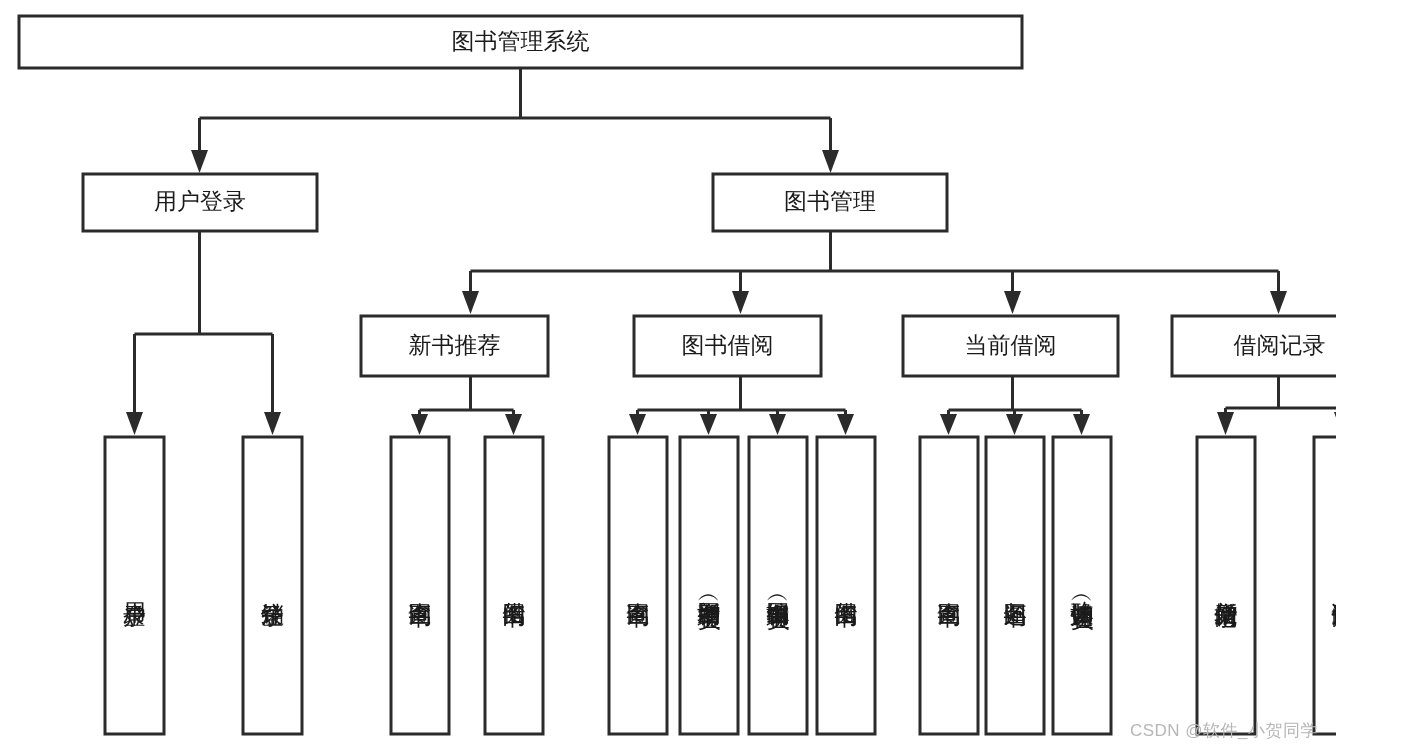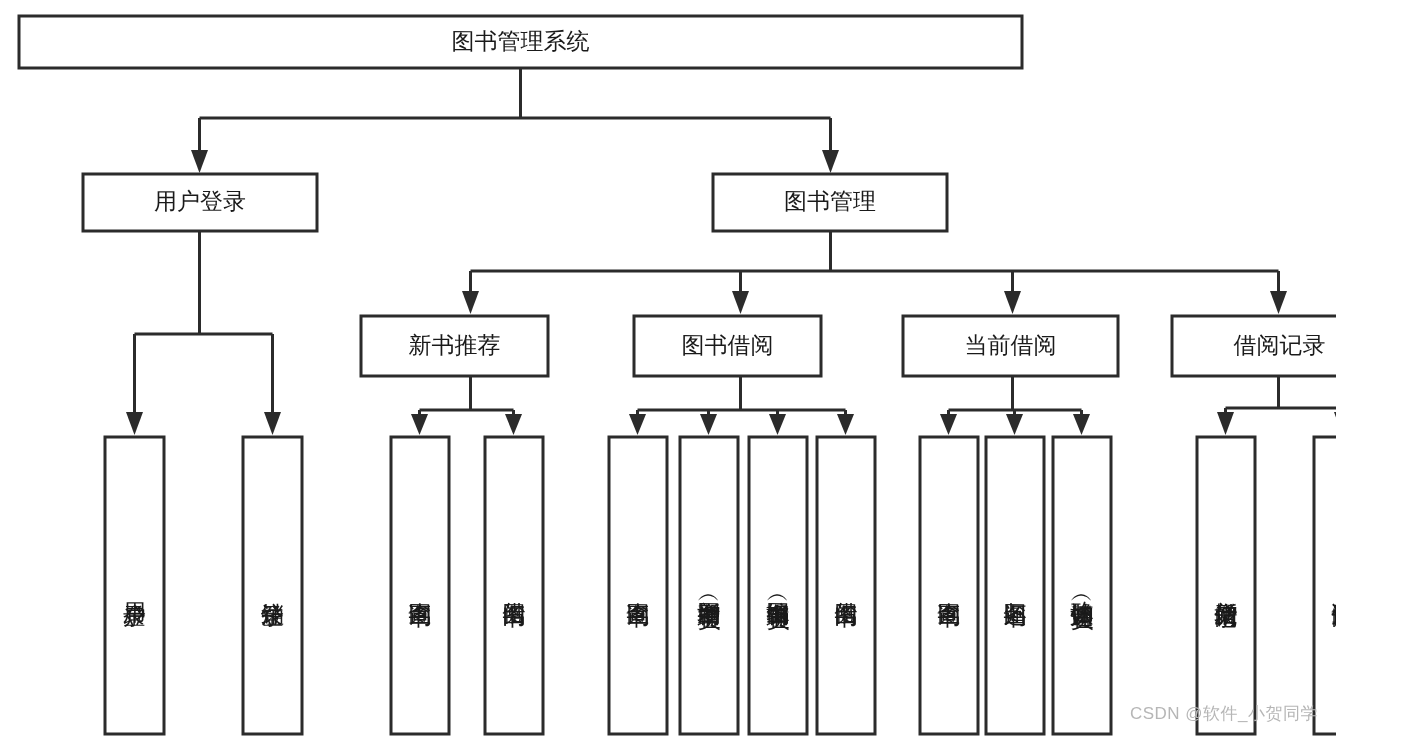--- a/index.html
+++ b/index.html
@@ -64,21 +64,21 @@
     white-space: nowrap;
     letter-spacing: 1px;
     display: flex;
     align-items: flex-start;
     justify-content: center;
     pointer-events: none;
   }
   .watermark {
     position: absolute;
     right: 18px;
-    bottom: 22px;
+    bottom: 5px;
     font-family: "Liberation Sans", "DejaVu Sans", sans-serif;
     font-size: 17px;
     color: #b6b6b6;
     letter-spacing: 0.5px;
     white-space: nowrap;
   }
 </style>
 </head>
 <body>
 

